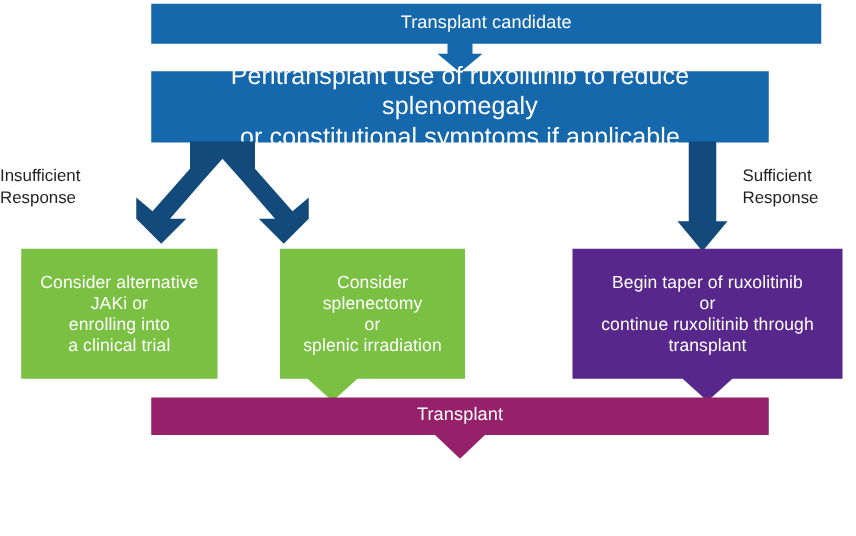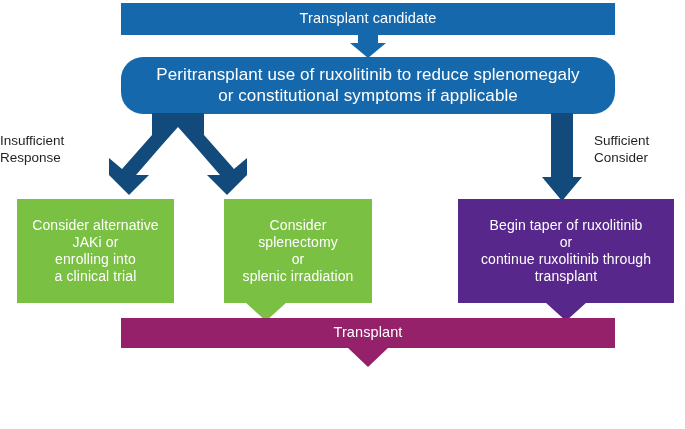--- a/index.html
+++ b/index.html
@@ -42,22 +42,22 @@
 
   .side-label {
     position: absolute;
     color: #231f20;
     font-size: 13.5px;
     line-height: 1.25;
     white-space: pre-line;
   }
 
   
-  #node-transplant-candidate { left: 121px; top: 3px;   width: 494px; height: 32px;  font-size: 14.5px; }
-  #node-peritransplant       { left: 121px; top: 57px;  width: 494px; height: 57px;  font-size: 17px; border-radius: 22px; }
+  #node-transplant-candidate { left: 121px; top: 3px;   width: 536px; height: 32px;  font-size: 14.5px; }
+  #node-peritransplant       { left: 121px; top: 57px;  width: 494px; height: 57px;  font-size: 20px; }
   #node-alternative-jaki     { left: 17px;  top: 199px; width: 157px; height: 104px; font-size: 14px; }
   #node-splenectomy          { left: 192px; top: 199px; width: 148px; height: 104px; font-size: 14px; margin-left: 32px; }
   #node-taper                { left: 458px; top: 199px; width: 216px; height: 104px; font-size: 14px; }
   #node-transplant           { left: 121px; top: 318px; width: 494px; height: 30px;  font-size: 14.5px; }
   #node-post-hct             { left: 207px; top: 371px; width: 322px; height: 52px;  font-size: 14px; }
 
   
   #edge-candidate-to-peri  { left: 343px; top: 34px;  width: 50px;  height: 24px; }
   #edge-peri-fork          { left: 28px;  top: 113px; width: 300px; height: 90px; }
   #edge-peri-to-taper      { left: 537px; top: 113px; width: 50px;  height: 90px; }
@@ -95,21 +95,21 @@
   <div class="edge" id="edge-peri-to-taper">
     <svg width="50" height="90" viewBox="0 0 50 90">
       <polygon points="14,0 36,0 36,64 45,64 25,88 5,64 14,64" fill="#134a7c"></polygon>
     </svg>
   </div>
 
   <div class="side-label" id="label-insufficient">Insufficient
 Response</div>
 
   <div class="side-label" id="label-sufficient">Sufficient
-Consider</div>
+Response</div>
 
   <div class="node node-green" id="node-alternative-jaki">Consider alternative
 JAKi or
 enrolling into
 a clinical trial</div>
 
   <div class="node node-green" id="node-splenectomy">Consider
 splenectomy
 or
 splenic irradiation</div>

